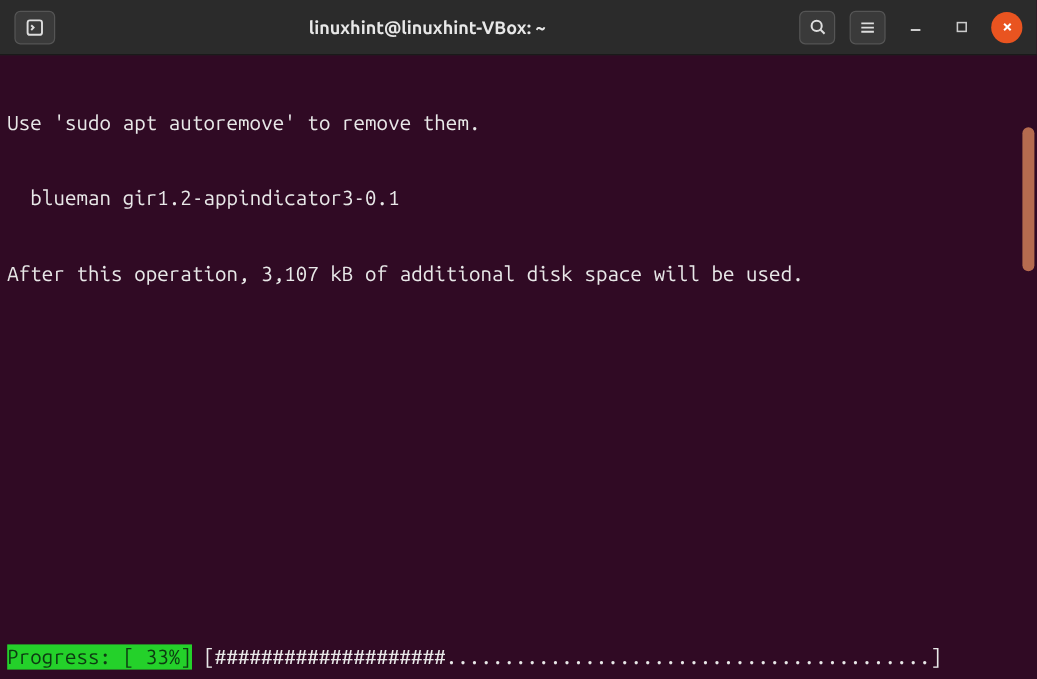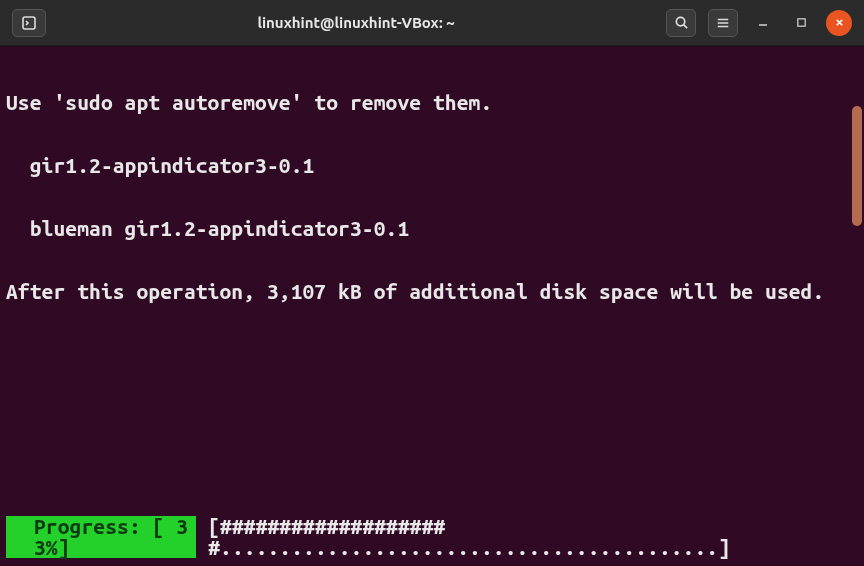--- a/index.html
+++ b/index.html
@@ -68,45 +68,43 @@
       justify-content: center;
       color: #ccc;
       font-size: 13px;
     }
     .win-btn.minimize { background: transparent; }
     .win-btn.maximize { background: transparent; }
     .win-btn.close { background: #e95420; color: #fff; }
     .terminal-body {
       padding: 4px 6px;
       color: #e8e8e8;
-      font-size: 21px;
+      font-size: 17px;
       line-height: 21px;
       letter-spacing: 0.1px;
       white-space: pre-wrap;
       word-break: break-all;
       height: calc(100% - 46px);
       position: relative;
-      font-weight: bold;
     }
     .terminal-line {
       white-space: pre-wrap;
       word-break: break-all;
     }
     .progress-row {
       position: absolute;
       bottom: 8px;
       left: 6px;
       right: 6px;
       display: flex;
       font-family: inherit;
     }
     .prog-inv {
       background: #24d12a;
       color: #0d3a12;
-      padding-left: 28px;
     }
     .progress-bar {
       color: #e8e8e8;
       margin-left: 1ch;
     }
     .scrollbar-track {
       position: absolute;
       right: 2px;
       top: 46px;
       bottom: 2px;
@@ -162,21 +160,20 @@
     <div class="win-btn close">
       <svg width="11" height="11" viewBox="0 0 12 12" stroke="currentColor" stroke-width="1.8">
           <path d="M3 3 L9 9 M9 3 L3 9"></path>
         </svg>
     </div>
   </div>
 </div>
 
 <div class="terminal-body">
   <div class="terminal-line">Use 'sudo apt autoremove' to remove them.</div>
-  <div class="terminal-line">  gir1.2-appindicator3-0.1</div>
   <div class="terminal-line">  blueman gir1.2-appindicator3-0.1</div>
   <div class="terminal-line">After this operation, 3,107 kB of additional disk space will be used.</div>
   
   
   
   
   
   
   
   

